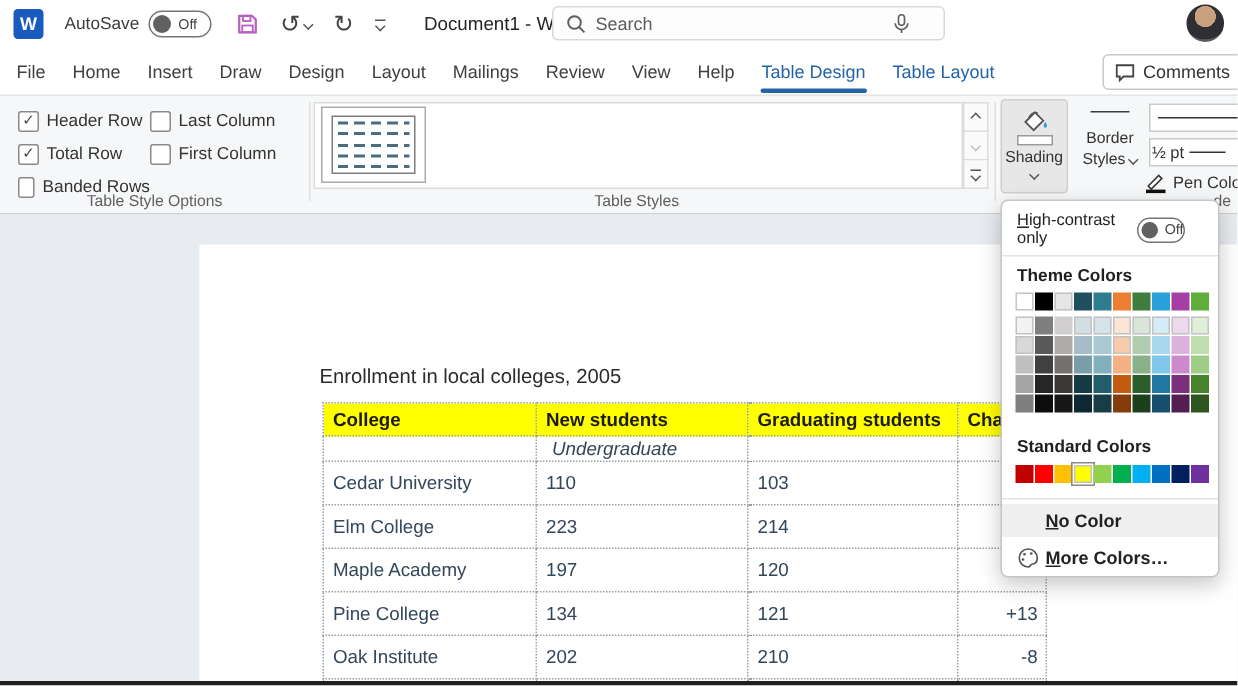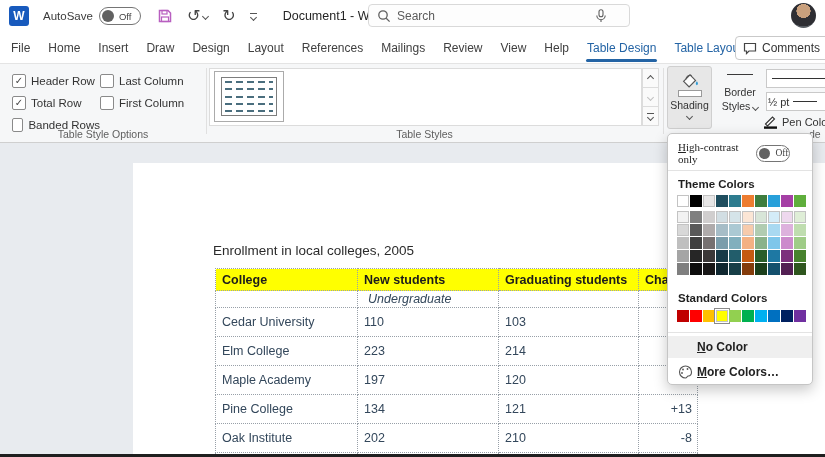--- a/index.html
+++ b/index.html
@@ -80,21 +80,21 @@
   .doctable th,.doctable td{border:1px dotted #98a0a8;font-size:12.5px;color:#33475b;padding:0 6px;box-sizing:border-box;}
   .doctable th{background:#ffff00;color:#1c1c1c;font-weight:bold;text-align:left;height:22px;white-space:nowrap;overflow:visible;}
   .doctable tr.subheader td{height:17px;font-style:italic;padding-left:10px;}
   .doctable tr.datarow td{height:29px;}
   .doctable tr.clipped td{height:14px;vertical-align:top;padding-top:1px;}
   .doctable td.chg{text-align:right;padding-right:5px;white-space:nowrap;}
   .bottombar{position:absolute;left:0;top:454px;width:825px;height:3px;background:#1f1f1f;}
   
   .dropdown{position:absolute;left:667px;top:133px;width:146px;height:252px;background:#fff;border:1px solid #c5c5c5;
             border-radius:5px;box-shadow:0 5px 14px rgba(0,0,0,.22);z-index:60;box-sizing:border-box;}
-  .hc-row{position:absolute;left:10px;right:22px;top:8px;height:22px;display:flex;align-items:center;justify-content:space-between;font-family:Liberation Serif, serif;}
+  .hc-row{position:absolute;left:10px;right:22px;top:8px;height:22px;display:flex;align-items:center;justify-content:space-between;}
   .hc-row .lbl{font-size:11px;color:#222;}
   .dd-div{position:absolute;left:0;right:0;height:1px;background:#e3e3e3;}
   .dd-title{position:absolute;left:10px;font-size:11.5px;font-weight:bold;color:#1f1f1f;}
   .swgrid{position:absolute;left:9px;}
   .swrow{display:flex;gap:1px;margin-bottom:1px;}
   .swrow.base{margin-bottom:4px;}
   .sw{width:12px;height:12px;box-sizing:border-box;}
   .sw.lt{border:1px solid #c3c3c3;}
   .sw.sel{outline:1px solid #8a8a8a;outline-offset:1px;}
   .dd-item{position:absolute;left:0;right:0;height:22px;display:flex;align-items:center;font-size:12px;color:#222;}
@@ -152,21 +152,20 @@
 </div>
 
 <div class="menubar">
   <div class="tabs">
       <div class="tab">File</div>
       <div class="tab">Home</div>
       <div class="tab">Insert</div>
       <div class="tab">Draw</div>
       <div class="tab">Design</div>
       <div class="tab">Layout</div>
-      <div class="tab">References</div>
       <div class="tab">Mailings</div>
       <div class="tab">Review</div>
       <div class="tab">View</div>
       <div class="tab">Help</div>
       <div class="tab active">Table Design</div>
       <div class="tab accent">Table Layout</div>
     </div>
   <div class="comments-btn">
     <span style="display:flex">
       <svg width="14" height="13" viewBox="0 0 14 13">

